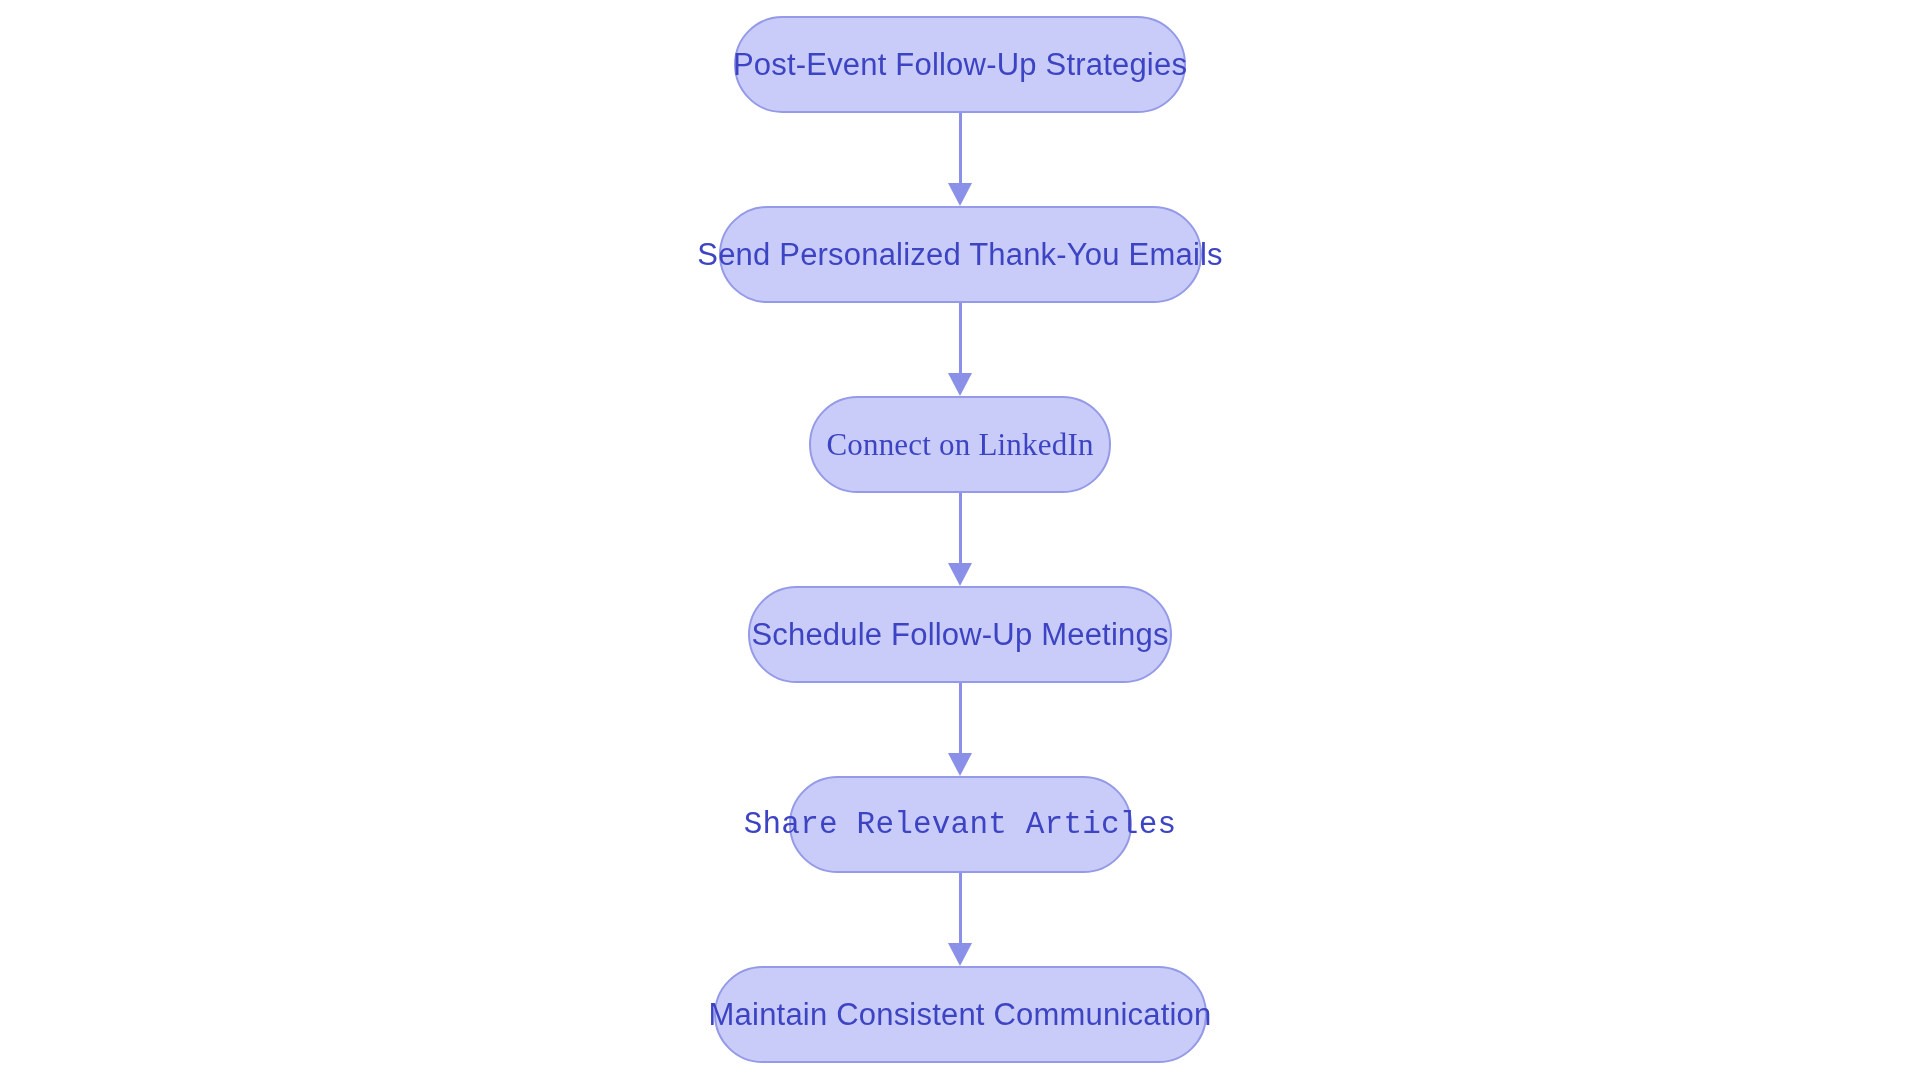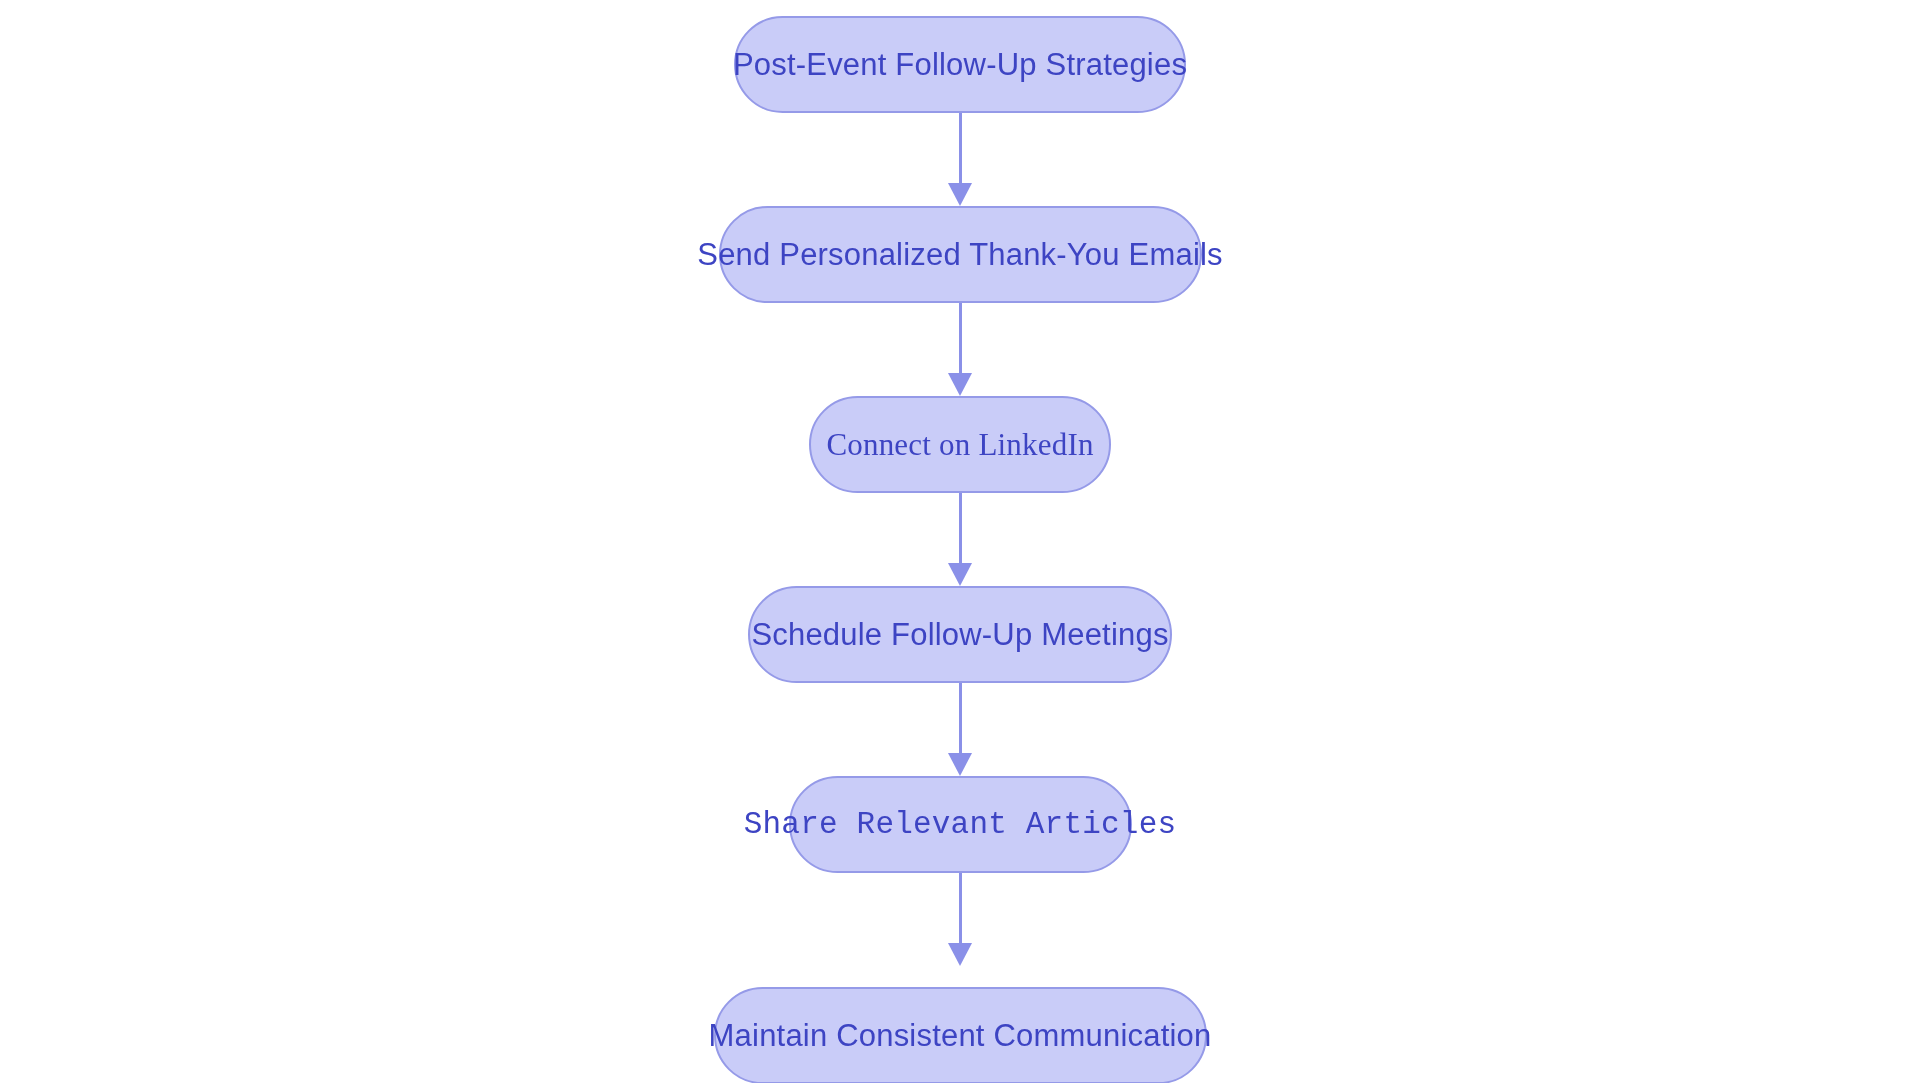--- a/index.html
+++ b/index.html
@@ -42,21 +42,21 @@
     color: var(--node-text);
     letter-spacing: 0.2px;
     white-space: nowrap;
   }
   
   .n0 { width: 452px; }
   .n1 { width: 483px; align-items: center; }
   .n2 { width: 302px; font-family: Liberation Serif, serif; }
   .n3 { width: 424px; }
   .n4 { width: 343px; font-family: Liberation Mono, monospace; }
-  .n5 { width: 493px; margin-top: 21px; }
+  .n5 { width: 493px; }
   .connector {
     height: 93px;
     width: 24px;
     display: flex;
     flex-direction: column;
     align-items: center;
     flex: 0 0 auto;
   }
   .arrow-line {
     width: 3px;

